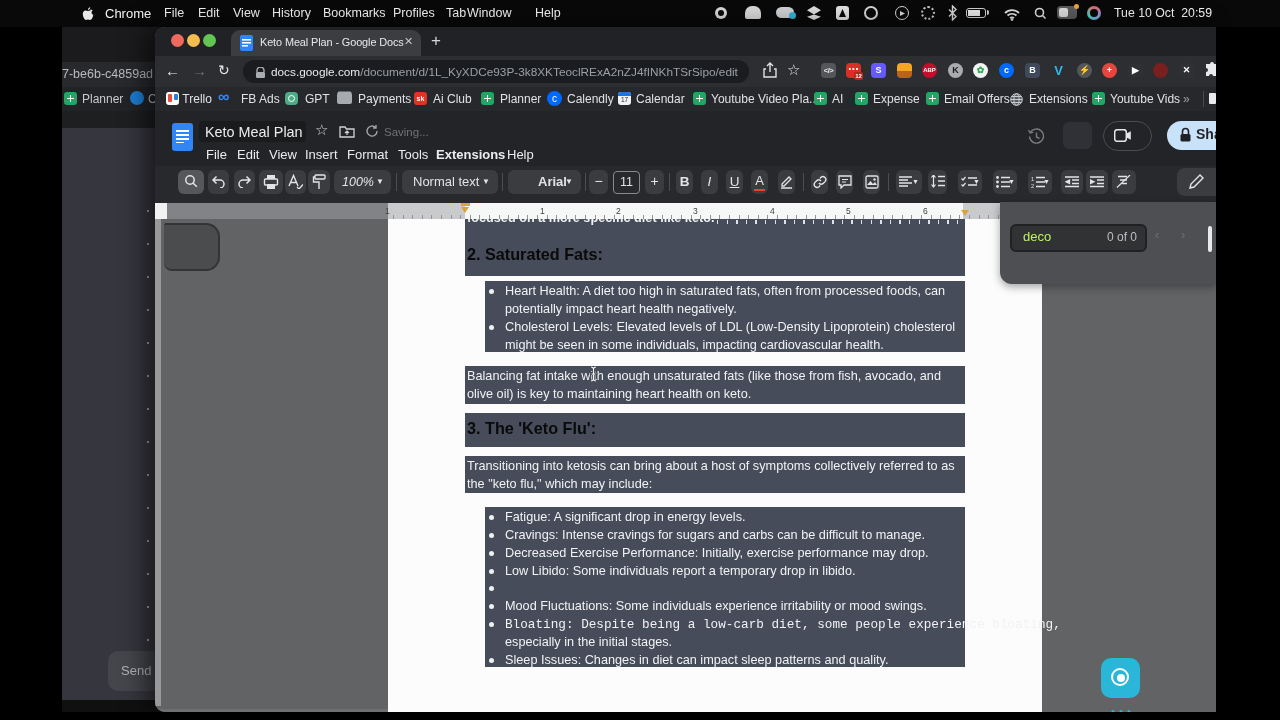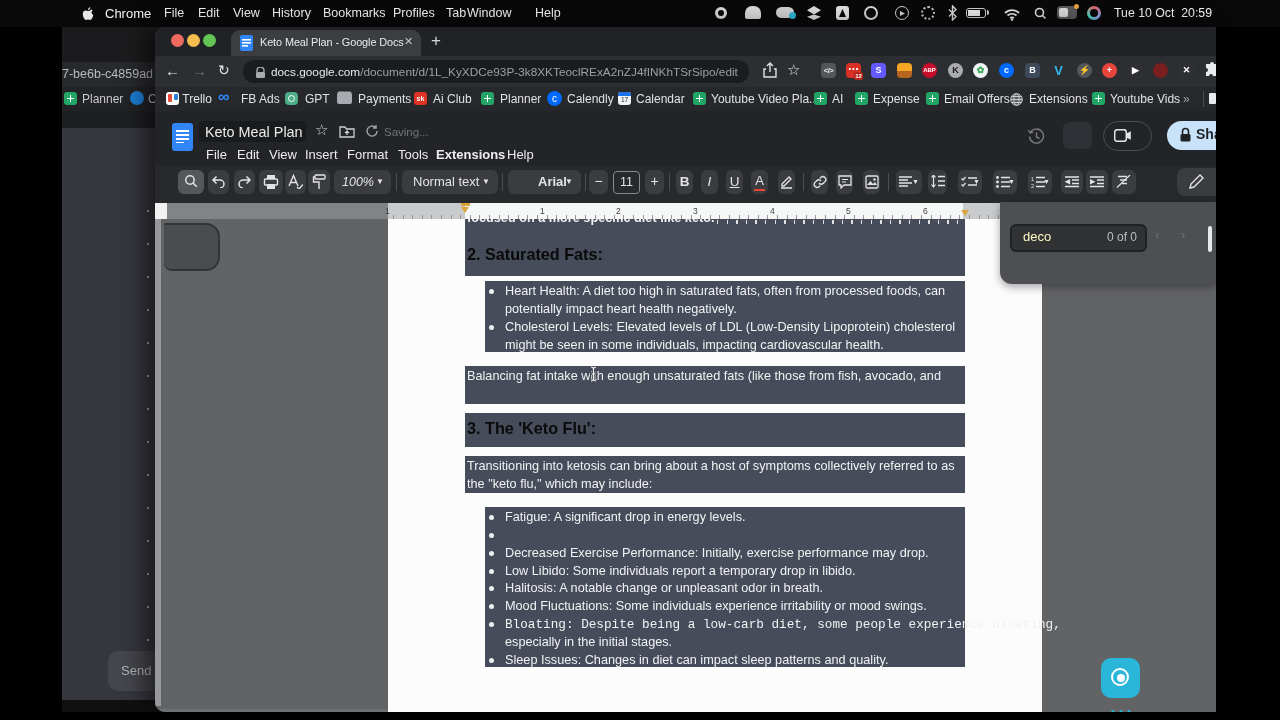--- a/index.html
+++ b/index.html
@@ -433,50 +433,51 @@
   </div>
   <div class="ab" style="left:562px;top:193px;width:246px;height:4px;background:repeating-linear-gradient(90deg,#dfe1e3 0 1.5px,transparent 1.5px 9.6px);"></div>
   <div class="hd" style="left:312px;top:218px;">2. Saturated Fats:</div>
   <div class="bu" style="left:334px;top:262px;"></div>
   <div class="dl" style="left:350px;top:256px;">Heart Health: A diet too high in saturated fats, often from processed foods, can</div>
   <div class="dl" style="left:350px;top:274px;">potentially impact heart health negatively.</div>
   <div class="bu" style="left:334px;top:298px;"></div>
   <div class="dl" style="left:350px;top:292px;">Cholesterol Levels: Elevated levels of LDL (Low-Density Lipoprotein) cholesterol</div>
   <div class="dl" style="left:350px;top:310px;">might be seen in some individuals, impacting cardiovascular health.</div>
   <div class="dl" style="left:312px;top:341px;">Balancing fat intake with enough unsaturated fats (like those from fish, avocado, and</div>
+  <div class="dl" style="left:312px;top:359px;">olive oil) is key to maintaining heart health on keto.</div>
   <div class="hd" style="left:312px;top:392px;">3. The 'Keto Flu':</div>
   <div class="dl" style="left:312px;top:431px;">Transitioning into ketosis can bring about a host of symptoms collectively referred to as</div>
   <div class="dl" style="left:312px;top:449px;">the "keto flu," which may include:</div>
   <div class="bu" style="left:334px;top:488px;"></div>
   <div class="dl" style="left:350px;top:482px;">Fatigue: A significant drop in energy levels.</div>
   <div class="bu" style="left:334px;top:506px;"></div>
+  <div class="dl" style="left:350px;top:500px;">Cravings: Intense cravings for sugars and carbs can be difficult to manage.</div>
   <div class="bu" style="left:334px;top:524px;"></div>
   <div class="dl" style="left:350px;top:518px;">Decreased Exercise Performance: Initially, exercise performance may drop.</div>
   <div class="bu" style="left:334px;top:542px;"></div>
   <div class="dl" style="left:350px;top:536px;">Low Libido: Some individuals report a temporary drop in libido.</div>
   <div class="bu" style="left:334px;top:559px;"></div>
-  <div class="dl" style="left:350px;top:553px;">Halitosis: A notable change or unpleasant odor in breath.</div>
   <div class="bu" style="left:334px;top:577px;"></div>
   <div class="dl" style="left:350px;top:571px;">Mood Fluctuations: Some individuals experience irritability or mood swings.</div>
   <div class="bu" style="left:334px;top:595px;"></div>
   <div class="dl" style="left:350px;top:589px;font-family:Liberation Mono, monospace;">Bloating: Despite being a low-carb diet, some people experience bloating,</div>
   <div class="dl" style="left:350px;top:607px;">especially in the initial stages.</div>
   <div class="bu" style="left:334px;top:631px;"></div>
   <div class="dl" style="left:350px;top:625px;">Sleep Issues: Changes in diet can impact sleep patterns and quality.</div>
 
   <div class="ab" style="left:434px;top:339px;">
     <svg width="12" height="17" viewBox="0 0 12 17">
         <path d="M2 1c1.5 0 2.5.8 2.5 2.5v3c0 .8.4 1.3 1 1.5-.6.2-1 .7-1 1.5v3C4.5 14.2 3.5 15 2 15M7 1C5.5 1 4.5 1.8 4.5 3.5v3c0 .8-.4 1.3-1 1.5.6.2 1 .7 1 1.5v3C4.5 14.2 5.5 15 7 15" fill="none" stroke="#3c3f46" stroke-width="2.4"></path>
         <path d="M2 1c1.5 0 2.5.8 2.5 2.5v3c0 .8.4 1.3 1 1.5-.6.2-1 .7-1 1.5v3C4.5 14.2 3.5 15 2 15M7 1C5.5 1 4.5 1.8 4.5 3.5v3c0 .8-.4 1.3-1 1.5.6.2 1 .7 1 1.5v3C4.5 14.2 5.5 15 7 15" fill="none" stroke="#f4f5f6" stroke-width="1.1"></path>
       </svg>
   </div>
 
   <div class="ab" style="left:845px;top:175px;width:216px;height:82px;background:#4e4f52;border-radius:0 0 0 12px;box-shadow:0 3px 8px rgba(0,0,0,.35);"></div>
   <div class="ab" style="left:855px;top:197px;width:133px;height:24px;background:#313234;border:2px solid #202123;border-radius:6px;"></div>
-  <div class="ab" style="left:868px;top:202px;font-size:13px;color:#fef9c3;">deco</div>
+  <div class="ab" style="left:868px;top:202px;font-size:13px;color:#bef264;">deco</div>
   <div class="ab" style="left:930px;top:203px;width:52px;font-size:12px;color:#bcbec1;text-align:right;">0 of 0</div>
   <div class="ab" style="left:1000px;top:200px;font-size:13px;color:#707275;">‹</div>
   <div class="ab" style="left:1026px;top:200px;font-size:13px;color:#707275;">›</div>
   <div class="ab" style="left:0;top:682px;width:233px;height:3px;background:#6e6f71;"></div>
 
   <div class="ab" style="left:1053px;top:199px;width:4px;height:26px;background:#e8e9ea;border-radius:2px;"></div>
 
   <div class="ab" style="left:946px;top:631px;width:39px;height:40px;background:#29b6d8;border-radius:10px;"></div>
   <div class="ab" style="left:956px;top:641px;width:14px;height:14px;border:2.5px solid #fff;border-radius:50%;"></div>
   <div class="ab" style="left:961.5px;top:646.5px;width:8px;height:8px;background:#fff;border-radius:50%;"></div>

